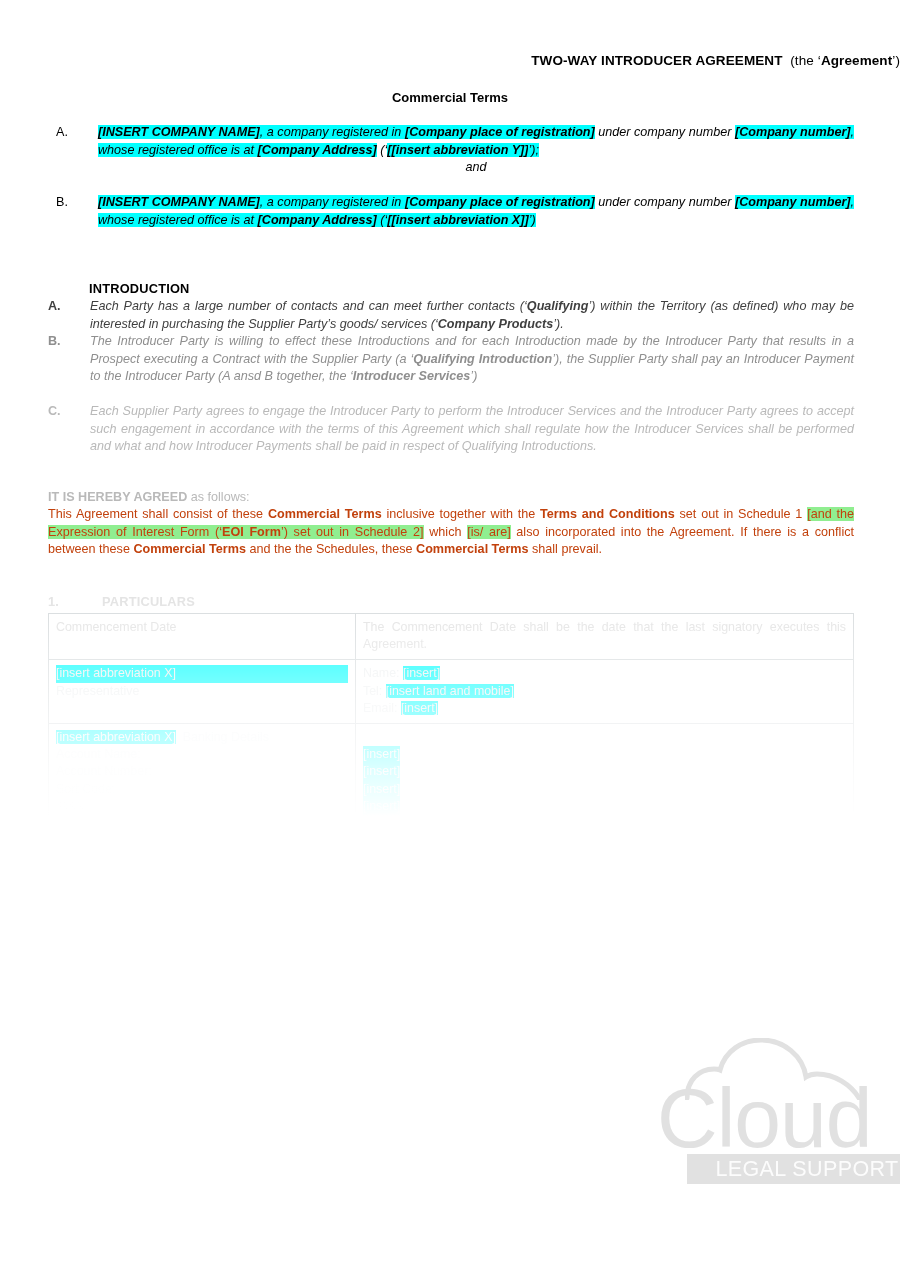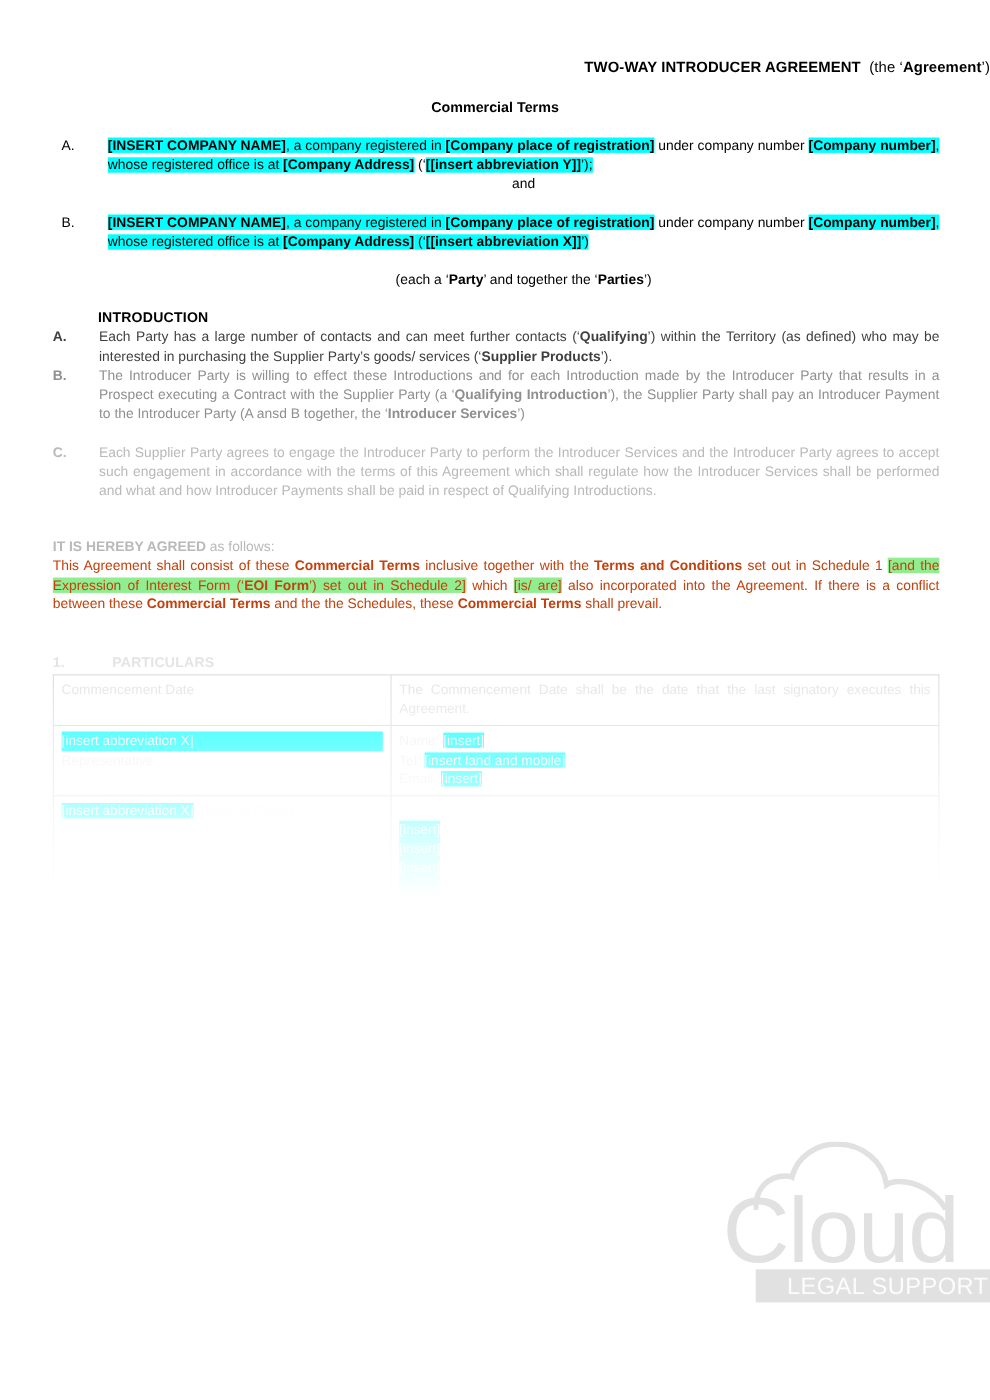--- a/index.html
+++ b/index.html
@@ -24,21 +24,21 @@
   }
 
   
   .para{
     position:absolute;display:flex;font-size:12.6px;line-height:17.5px;
     text-align:justify;
   }
   .para .mark{width:42px;flex:none;font-weight:400;}
   .para .mark.b{font-weight:700;}
   .para .body{flex:1;}
-  .para .body > p{margin:0;text-align:justify;}
+  .para .body > p{margin:0;text-align:justify;font-style:italic;}
   .para .body > p.last{text-align:center;}
 
   b,strong{font-weight:700;}
 
   
   .hl-cyan{background:#00ffff;}
   .hl-green{background:#90ee90;}
 
   
   .f0{color:#000;}
@@ -138,33 +138,27 @@
     </div>
   </div>
 
   <div class="para f0" style="left:56px;top:194px;width:798px;">
     <div class="mark">B.</div>
     <div class="body">
       <p><b class="hl-cyan">[INSERT COMPANY NAME]</b><span class="hl-cyan">, a company registered in </span><b class="hl-cyan">[Company place of registration]</b><span> under company number </span><b class="hl-cyan">[Company number]</b><span class="hl-cyan">, whose registered office is at </span><b class="hl-cyan">[Company Address]</b><span class="hl-cyan"> (‘</span><b class="hl-cyan">[[insert abbreviation X]]</b><span class="hl-cyan">’)</span></p>
     </div>
   </div>
 
-  <div class="para f0" style="left:56px;top:246px;width:798px;">
-    <div class="mark"></div>
-    <div class="body">
-      <p class="last"><span>(each a ‘</span><b>Party</b><span>’ and together the ‘</span><b>Parties</b><span>’)</span></p>
-    </div>
-  </div>
 
   <div class="sec-heading f0" style="left:48px;top:281px;">INTRODUCTION</div>
 
   <div class="para f1" style="left:48px;top:298px;width:806px;">
     <div class="mark b">A.</div>
     <div class="body">
-      <p><span>Each Party has a large number of contacts and can meet further contacts (‘</span><b>Qualifying</b><span>’) within the Territory (as defined) who may be interested in purchasing the Supplier Party’s goods/ services (‘</span><b>Supplier Products</b><span>’).</span></p>
+      <p><span>Each Party has a large number of contacts and can meet further contacts (‘</span><b>Qualifying</b><span>’) within the Territory (as defined) who may be interested in purchasing the Supplier Party’s goods/ services (‘</span><b>Company Products</b><span>’).</span></p>
     </div>
   </div>
 
   <div class="para f2" style="left:48px;top:333px;width:806px;">
     <div class="mark b">B.</div>
     <div class="body">
       <p><span>The Introducer Party is willing to effect these Introductions and for each Introduction made by the Introducer Party that results in a Prospect executing a Contract with the Supplier Party (a ‘</span><b>Qualifying Introduction</b><span>’), the Supplier Party shall pay an Introducer Payment to the Introducer Party (A ansd B together, the ‘</span><b>Introducer Services</b><span>’)</span></p>
     </div>
   </div>
 

